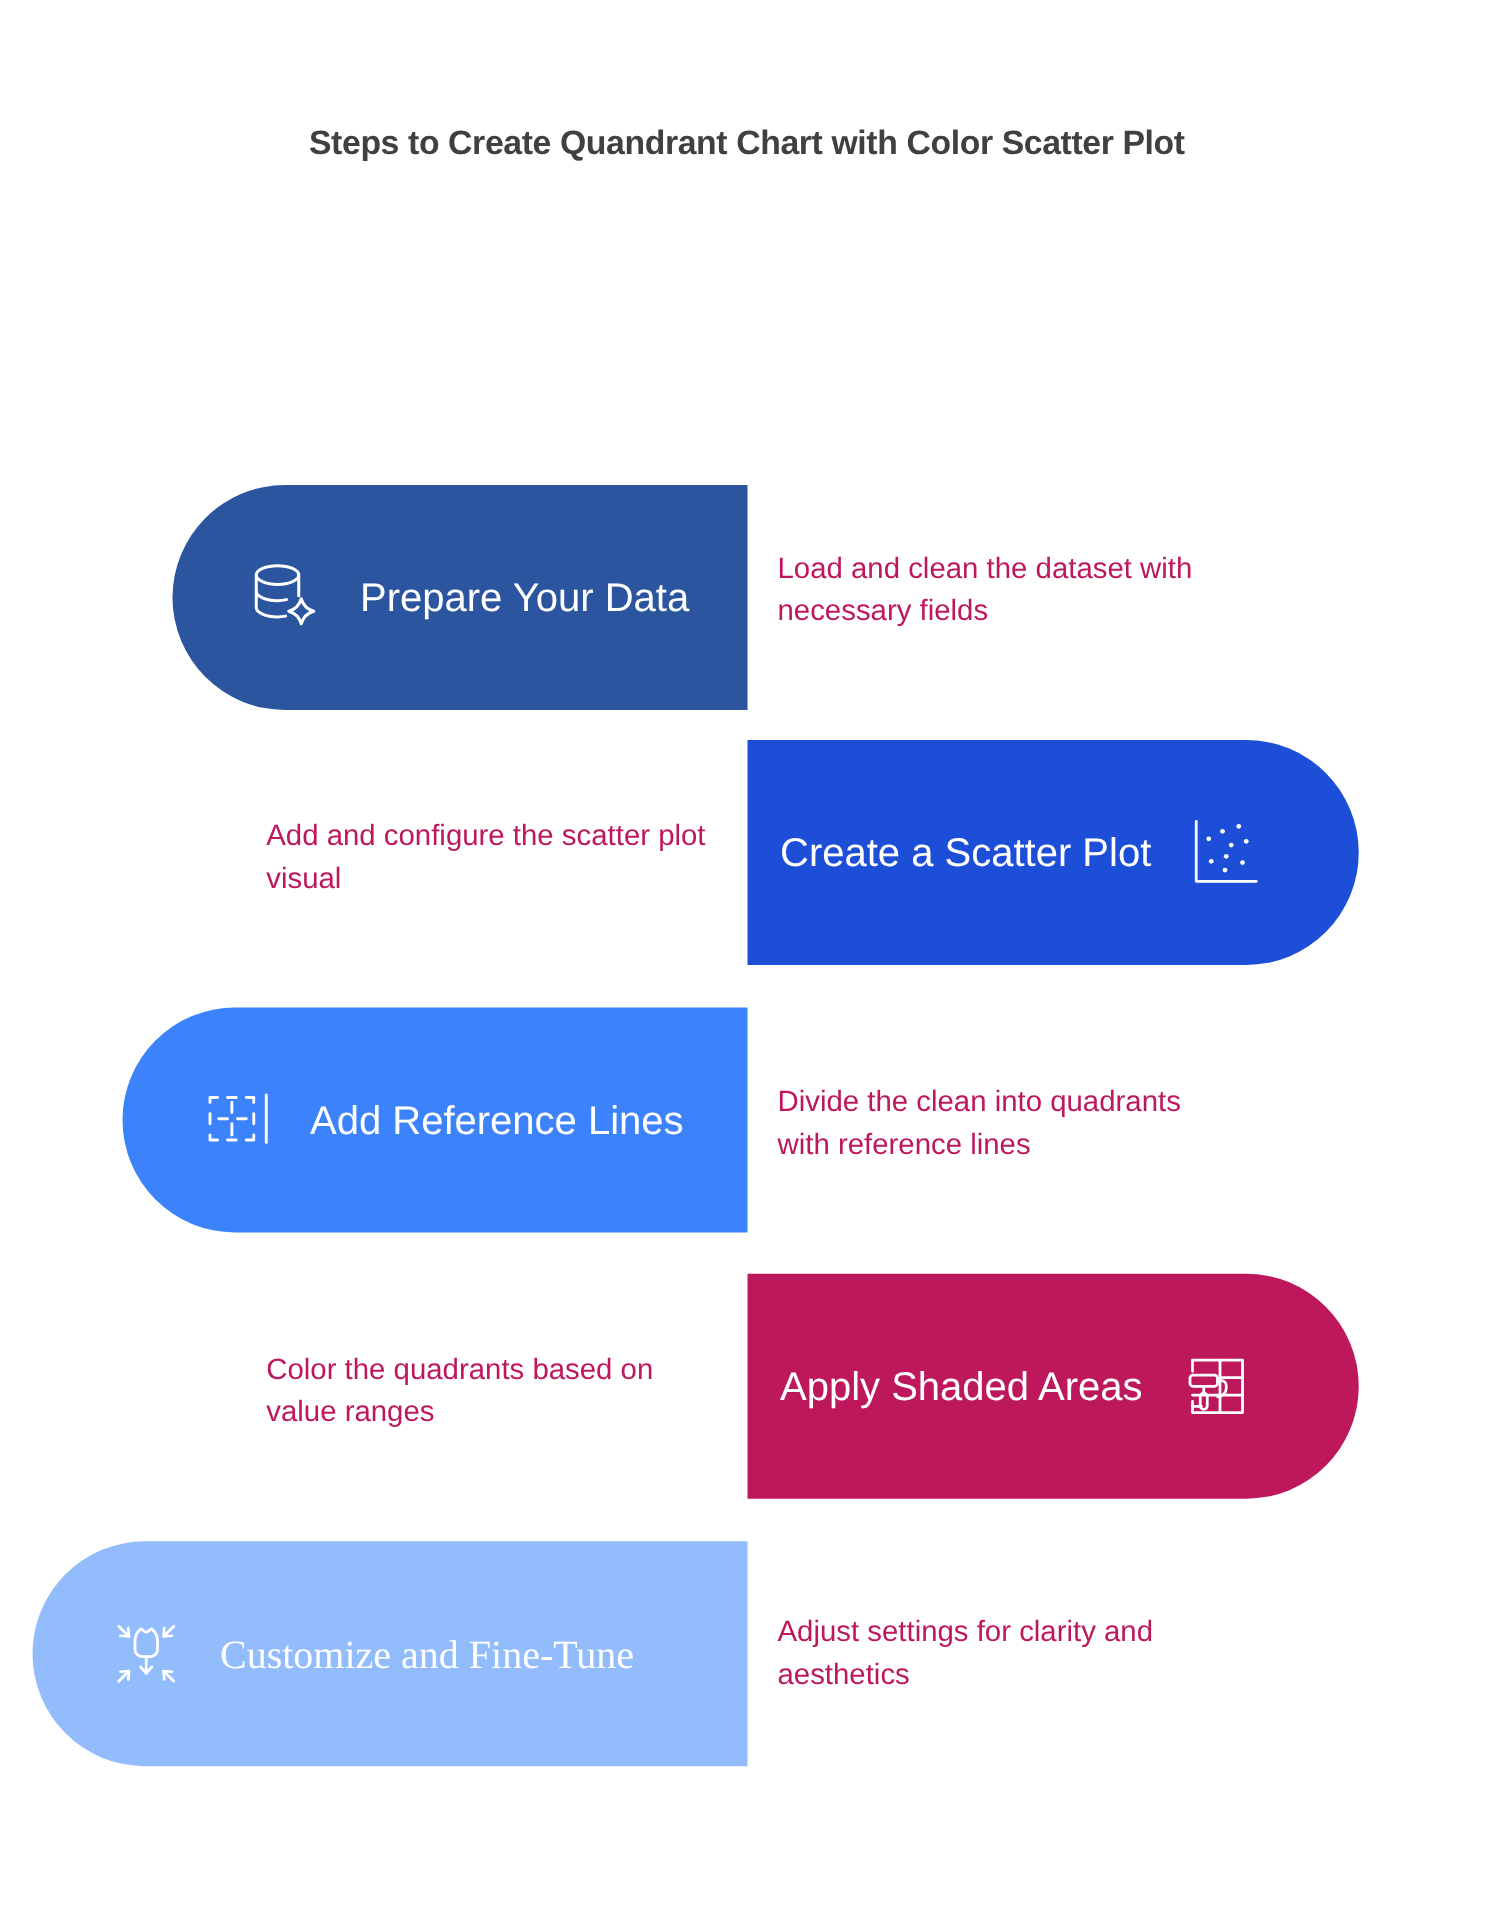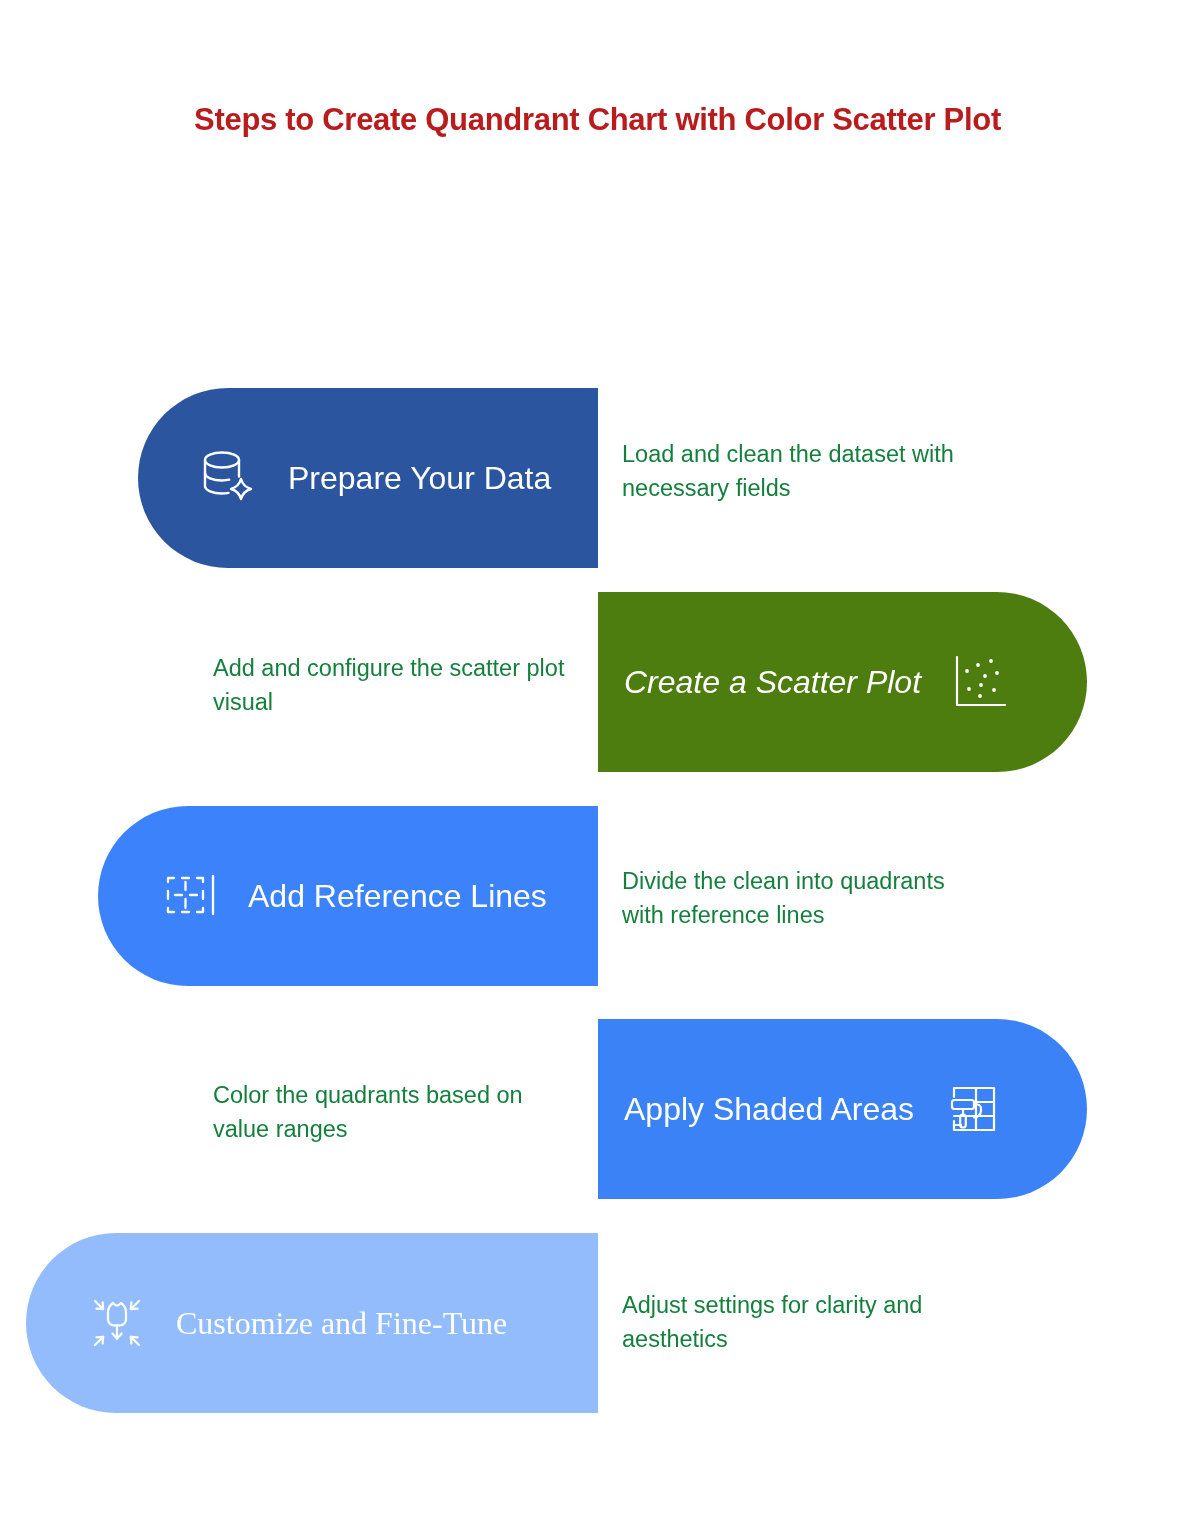--- a/index.html
+++ b/index.html
@@ -21,24 +21,24 @@
     height: 1536px;
   }
 
   
   .title {
     position: absolute;
     left: 150px;
     top: 78px;
     width: 895px;
     text-align: center;
-    font-size: 31px;
+    font-size: 27px;
     line-height: 1.35;
     font-weight: bold;
-    color: #b91c1c;
+    color: #404040;
     letter-spacing: -0.3px;
   }
 
   
   .step-row {
     position: absolute;
     left: 0;
     width: 1195px;
     height: 180px;
     display: flex;
@@ -98,21 +98,21 @@
   
   .card.left .card-icon { margin-right: 26px; }
   
   .card.right .card-icon { margin-left: 26px; }
 
   .desc {
     position: absolute;
     width: 360px;
     font-size: 23.5px;
     line-height: 1.45;
-    color: #15803d;
+    color: #be185d;
   }
   .desc.to-right {
     left: 622px;
     text-align: left;
   }
   .desc.to-left {
     left: 213px;
   }
 </style>
 </head>
@@ -132,21 +132,21 @@
           <path d="M9 28 c0 4.1 7.6 7.5 17 7.5 c2.6 0 5.1 -0.3 7.2 -0.8"></path>
           <path d="M45 34 c1.6 5.6 4.4 8.4 10 10 c-5.6 1.6 -8.4 4.4 -10 10 c-1.6 -5.6 -4.4 -8.4 -10 -10 c5.6 -1.6 8.4 -4.4 10 -10 z"></path>
         </svg>
       </span>
       <span class="card-title">Prepare Your Data</span>
     </div>
   </div>
   <div class="desc to-right" id="desc0" style="top: 437px;">Load and clean the dataset with necessary fields</div>
 
   <div class="step-row" id="row1" style="top: 592px;">
-    <div class="card right" id="card1" style="margin-left: 598px; width: 489px; background: #4d7c0f; font-style: italic;">
+    <div class="card right" id="card1" style="margin-left: 598px; width: 489px; background: #1d4ed8;">
       <span class="card-title">Create a Scatter Plot</span>
       <span class="card-icon">
         <svg viewBox="0 0 66 66" fill="none" stroke="#ffffff" stroke-width="2.2" stroke-linecap="round" stroke-linejoin="round">
           <path d="M10 8 v48 h48"></path>
           <circle cx="20" cy="22" r="1.9" fill="#ffffff" stroke="none"></circle>
           <circle cx="31" cy="16" r="1.9" fill="#ffffff" stroke="none"></circle>
           <circle cx="44" cy="12" r="1.9" fill="#ffffff" stroke="none"></circle>
           <circle cx="38" cy="27" r="1.9" fill="#ffffff" stroke="none"></circle>
           <circle cx="50" cy="24" r="1.9" fill="#ffffff" stroke="none"></circle>
           <circle cx="22" cy="40" r="1.9" fill="#ffffff" stroke="none"></circle>
@@ -177,21 +177,21 @@
           <path d="M34 32 h7"></path>
           <path d="M57 13 v38"></path>
         </svg>
       </span>
       <span class="card-title">Add Reference Lines</span>
     </div>
   </div>
   <div class="desc to-right" id="desc2" style="top: 864px;">Divide the clean into quadrants with reference lines</div>
 
   <div class="step-row" id="row3" style="top: 1019px;">
-    <div class="card right" id="card3" style="margin-left: 598px; width: 489px; background: #3b82f6;">
+    <div class="card right" id="card3" style="margin-left: 598px; width: 489px; background: #be185d;">
       <span class="card-title">Apply Shaded Areas</span>
       <span class="card-icon">
         <svg viewBox="0 0 66 66" fill="none" stroke="#ffffff" stroke-width="2.2" stroke-linecap="round" stroke-linejoin="round">
           <path d="M14 21 v-9 h40 v42 h-40 v-9"></path>
           <path d="M36 12 v42"></path>
           <path d="M36 26 h18"></path>
           <path d="M36 40 h18"></path>
           <path d="M14 40 h22"></path>
           <path d="M14 49 h7"></path>
           <rect x="12" y="24" width="22" height="9" rx="2.4"></rect>

